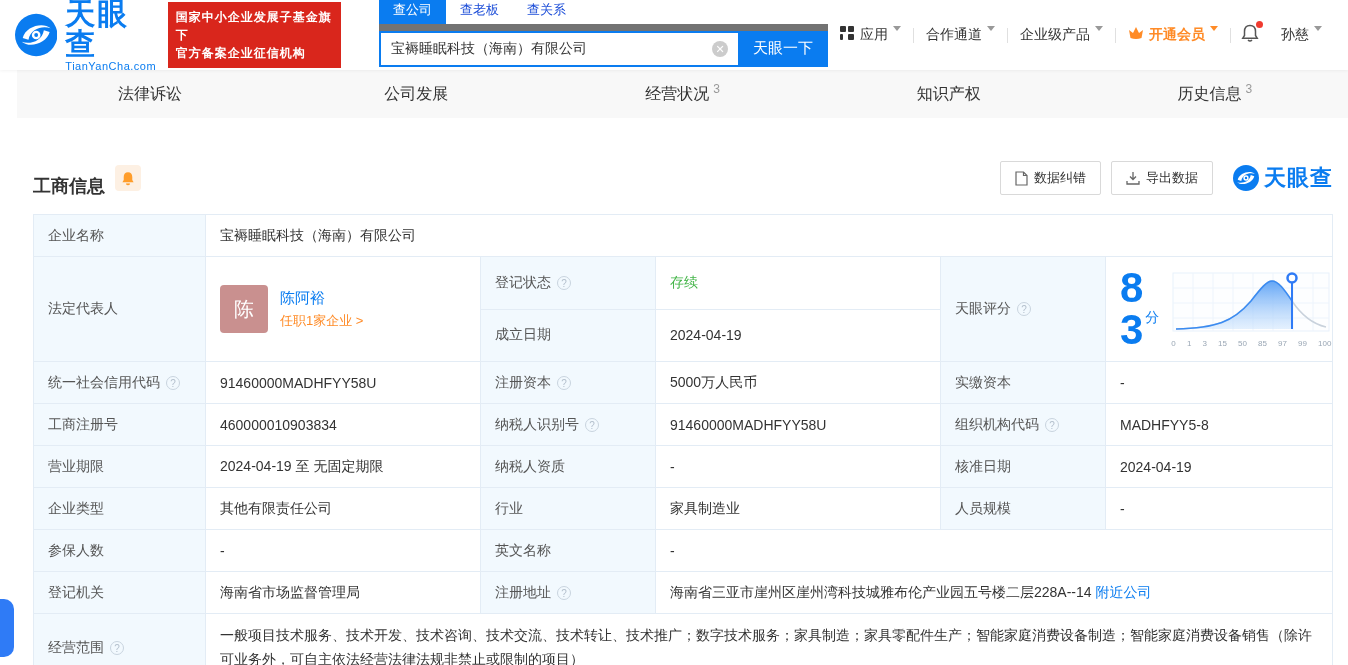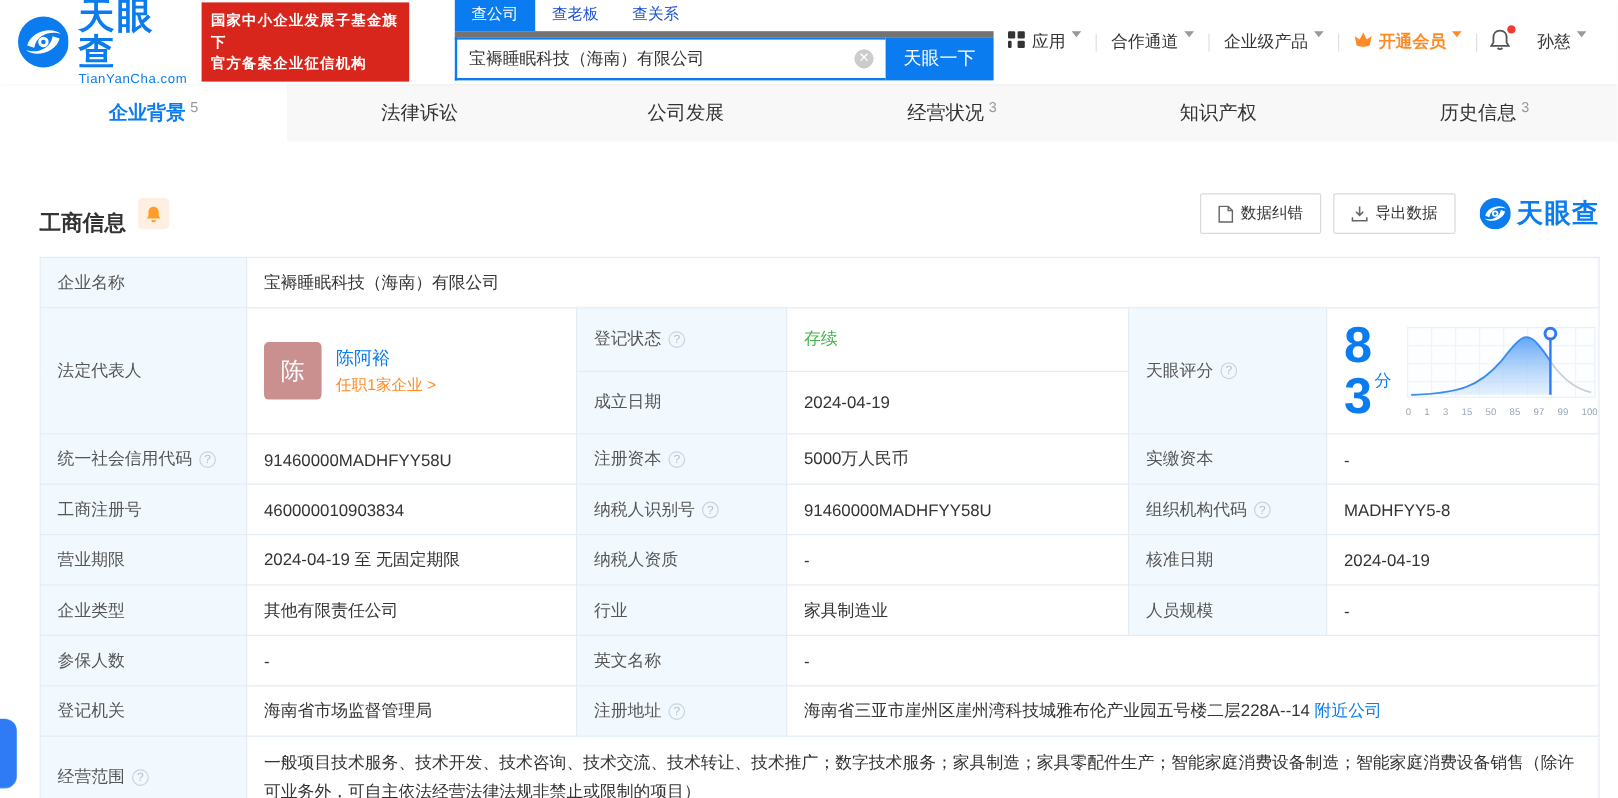--- a/index.html
+++ b/index.html
@@ -9,21 +9,21 @@
   
   .header { height:70px; display:flex; align-items:center; padding:0 14px 0 15px;
     background:#fff; position:relative; box-shadow:0 1px 3px rgba(0,0,0,.05);}
   .logo-wrap { display:flex; align-items:center; }
   .logo-text { margin-left:8px; line-height:1; }
   .logo-cn { font-size:30px; font-weight:bold; color:#0a7cf0; letter-spacing:2px;}
   .logo-en { font-size:11px; color:#0a7cf0; margin-top:2px; letter-spacing:.5px;}
   .badge { background:#d9261c; color:#fff; font-size:12px; font-weight:bold;
     padding:6px 8px; margin-left:10px; line-height:1.5; letter-spacing:1px;}
   .search-area { margin-left:38px; width:483px; }
-  .search-tabs { display:flex; align-items:flex-end; height:27px; border-bottom:5px solid #737373;}
+  .search-tabs { display:flex; align-items:flex-end; height:27px; border-bottom:7px solid #737373;}
   .search-tab { font-size:13px; color:#1d4ed8; padding:5px 14px; cursor:pointer;}
   .search-tab.active { background:#0a7cf0; color:#fff; }
   .search-row { display:flex; height:36px; }
   .search-box { flex:1; display:flex; align-items:center; border:2px solid #0a7cf0;
     border-right:none; background:#fff; padding:0 10px; }
   .search-input { flex:1; border:none; outline:none; font-size:14px; color:#333;
     font-family:inherit; background:transparent;}
   .clear-icon { width:16px; height:16px; border-radius:50%; background:#ccc; color:#fff;
     font-size:11px; line-height:16px; text-align:center; cursor:pointer;}
   .search-btn { width:90px; background:#0a7cf0; color:#fff; border:none; font-size:15px;
@@ -167,24 +167,20 @@
       <span class="bell-dot"></span>
     </div>
     <div class="nav-item">
       <span>孙慈</span>
       <span class="caret"></span>
     </div>
   </div>
 </div>
 
 <div class="tab-strip">
-  <div class="main-tab active">
-    <span>企业背景</span>
-    <span class="tab-count">5</span>
-  </div>
   <div class="main-tab">
     <span>法律诉讼</span>
   </div>
   <div class="main-tab">
     <span>公司发展</span>
   </div>
   <div class="main-tab">
     <span>经营状况</span>
     <span class="tab-count">3</span>
   </div>

